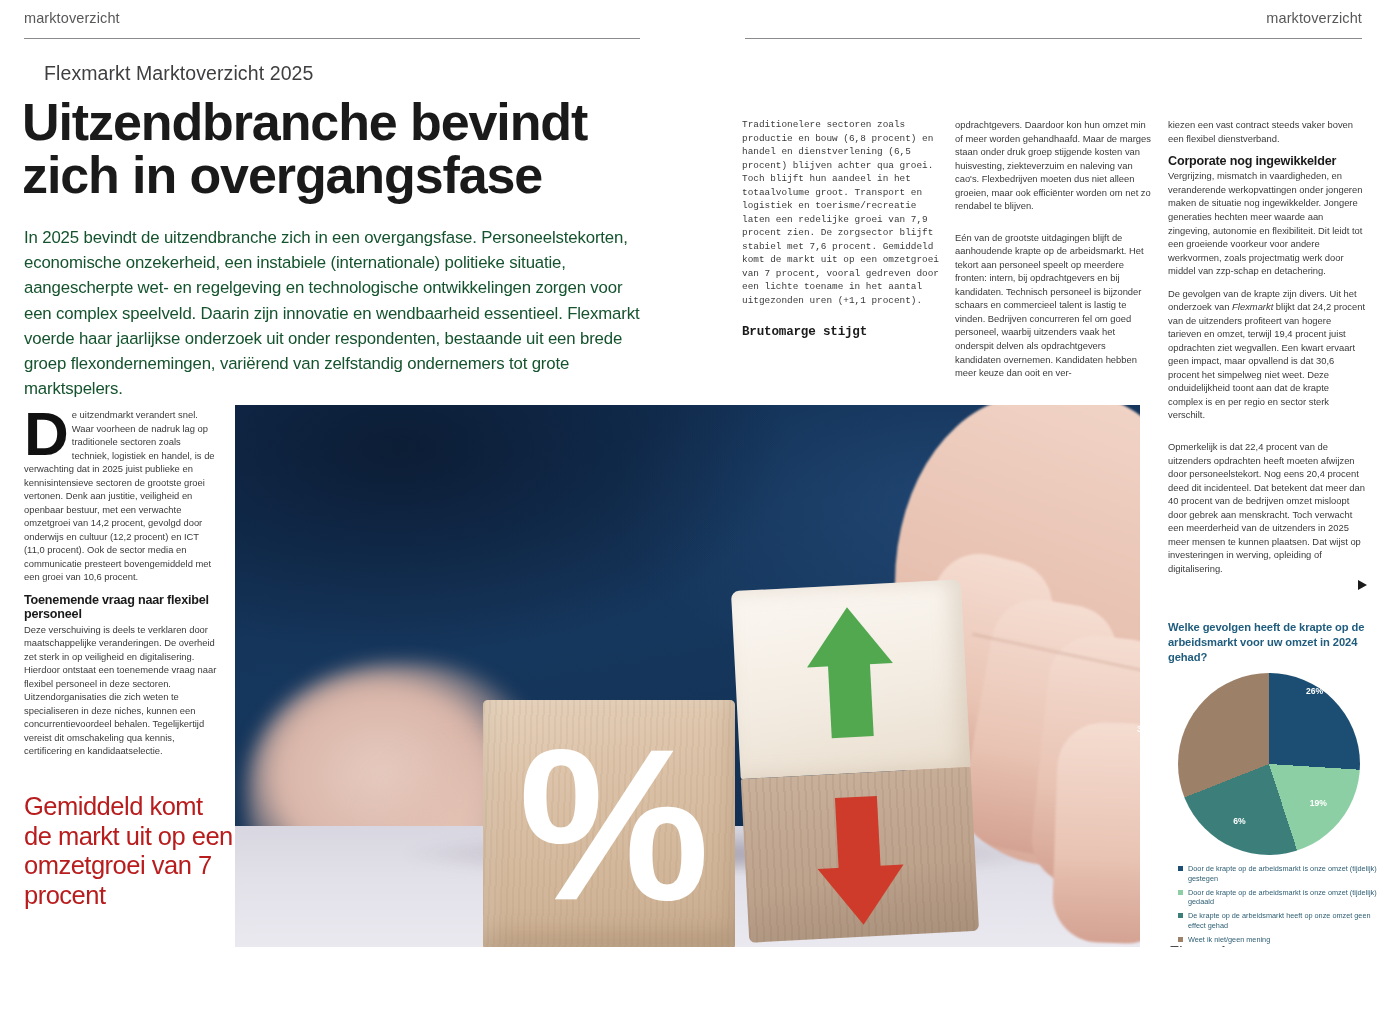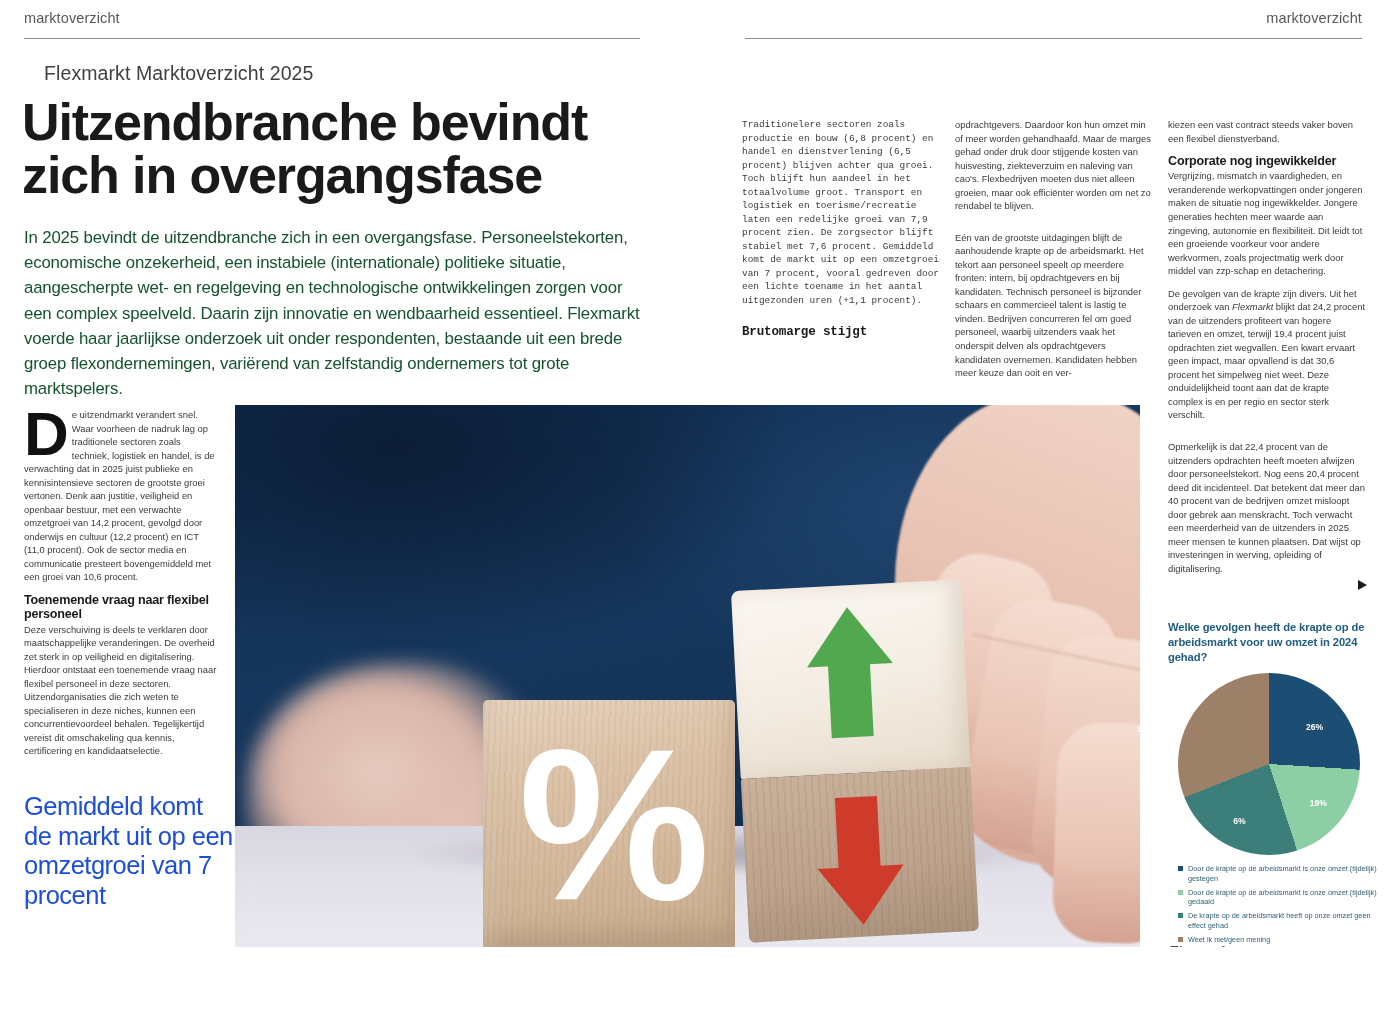--- a/index.html
+++ b/index.html
@@ -110,21 +110,21 @@
   }
   #col1 h3 { margin-top: 2px; }
 
   
   .pullquote {
     position: absolute;
     left: 24px; top: 792px;
     width: 210px;
     font-size: 25.5px;
     line-height: 1.16;
-    color: #1d4ed8;
+    color: #b91c1c;
     letter-spacing: -.5px;
   }
 
   
   #col2 { left: 742px; top: 118px; width: 198px; font-family: Liberation Mono, monospace; }
   #col3 { left: 955px; top: 118px; width: 198px; }
   #col4 { left: 1168px; top: 118px; width: 198px; }
   #col4 em { font-style: italic; }
 
   .endmark {
@@ -376,21 +376,21 @@
 
   <div class="pullquote">Gemiddeld komt de markt uit op een omzetgroei van 7 procent</div>
 
   <div class="col" id="col2">
     <p>Traditionelere sectoren zoals productie en bouw (6,8 procent) en handel en dienstverlening (6,5 procent) blijven achter qua groei. Toch blijft hun aandeel in het totaalvolume groot. Transport en logistiek en toerisme/recreatie laten een redelijke groei van 7,9 procent zien. De zorgsector blijft stabiel met 7,6 procent. Gemiddeld komt de markt uit op een omzetgroei van 7 procent, vooral gedreven door een lichte toename in het aantal uitgezonden uren (+1,1 procent).</p>
     <div class="sectgap"></div>
     <h3>Brutomarge stijgt</h3>
   </div>
 
   <div class="col" id="col3">
-    <p>opdrachtgevers. Daardoor kon hun omzet min of meer worden gehandhaafd. Maar de marges gehad onder druk door stijgende kosten van huisvesting, ziekteverzuim en naleving van cao's. Flexbedrijven moeten dus niet alleen groeien, maar ook efficiënter worden om net zo rendabel te blijven.</p>
+    <p>opdrachtgevers. Daardoor kon hun omzet min of meer worden gehandhaafd. Maar de marges staan onder druk groep stijgende kosten van huisvesting, ziekteverzuim en naleving van cao's. Flexbedrijven moeten dus niet alleen groeien, maar ook efficiënter worden om net zo rendabel te blijven.</p>
     <div class="sectgap"></div>
     <p>Eén van de grootste uitdagingen blijft de aanhoudende krapte op de arbeidsmarkt. Het tekort aan personeel speelt op meerdere fronten: intern, bij opdrachtgevers en bij kandidaten. Technisch personeel is bijzonder schaars en commercieel talent is lastig te vinden. Bedrijven concurreren fel om goed personeel, waarbij uitzenders vaak het onderspit delven als opdrachtgevers kandidaten overnemen. Kandidaten hebben meer keuze dan ooit en ver-</p>
   </div>
 
   <div class="col" id="col4">
     <p>kiezen een vast contract steeds vaker boven een flexibel dienstverband.</p>
     <h3>Corporate nog ingewikkelder</h3>
     <p>Vergrijzing, mismatch in vaardigheden, en veranderende werkopvattingen onder jongeren maken de situatie nog ingewikkelder. Jongere generaties hechten meer waarde aan zingeving, autonomie en flexibiliteit. Dit leidt tot een groeiende voorkeur voor andere werkvormen, zoals projectmatig werk door middel van zzp-schap en detachering.</p>
     <p><span>De gevolgen van de krapte zijn divers. Uit het onderzoek van </span><em>Flexmarkt</em><span> blijkt dat 24,2 procent van de uitzenders profiteert van hogere tarieven en omzet, terwijl 19,4 procent juist opdrachten ziet wegvallen. Een kwart ervaart geen impact, maar opvallend is dat 30,6 procent het simpelweg niet weet. Deze onduidelijkheid toont aan dat de krapte complex is en per regio en sector sterk verschilt.</span></p>
     <div class="sectgap"></div>
@@ -421,21 +421,21 @@
       <div class="arrow-up"></div>
       <div class="arrow-up-stem"></div>
       <div class="arrow-dn-stem"></div>
       <div class="arrow-dn"></div>
     </div>
   </div>
 
   <div class="fig-title">Welke gevolgen heeft de krapte op de arbeidsmarkt voor uw omzet in 2024 gehad?</div>
   <div id="pie" style="background: conic-gradient(rgb(27, 78, 114) 0%, rgb(27, 78, 114) 26%, rgb(141, 207, 164) 26%, rgb(141, 207, 164) 45%, rgb(60, 127, 122) 45%, rgb(60, 127, 122) 69%, rgb(156, 129, 104) 69%, rgb(156, 129, 104) 100%);"></div>
   <div id="pie-labels">
-      <div class="pie-label" style="left: 1305.93px; top: 722px;">26%</div>
+      <div class="pie-label" style="left: 1305.93px; top: 686px;">26%</div>
       <div class="pie-label" style="left: 1309.78px; top: 797.613px;">19%</div>
       <div class="pie-label" style="left: 1233.18px; top: 816.004px;">6%</div>
       <div class="pie-label" style="left: 1137px; top: 723.589px;">31%</div>
     </div>
   <div class="legend" id="legend">
       <div class="legend-item"><span class="sw" style="background: rgb(27, 78, 114);"></span><span>Door de krapte op de arbeidsmarkt is onze omzet (tijdelijk) gestegen</span></div>
       <div class="legend-item"><span class="sw" style="background: rgb(141, 207, 164);"></span><span>Door de krapte op de arbeidsmarkt is onze omzet (tijdelijk) gedaald</span></div>
       <div class="legend-item"><span class="sw" style="background: rgb(60, 127, 122);"></span><span>De krapte op de arbeidsmarkt heeft op onze omzet geen effect gehad</span></div>
       <div class="legend-item"><span class="sw" style="background: rgb(156, 129, 104);"></span><span>Weet ik niet/geen mening</span></div>
     </div>

